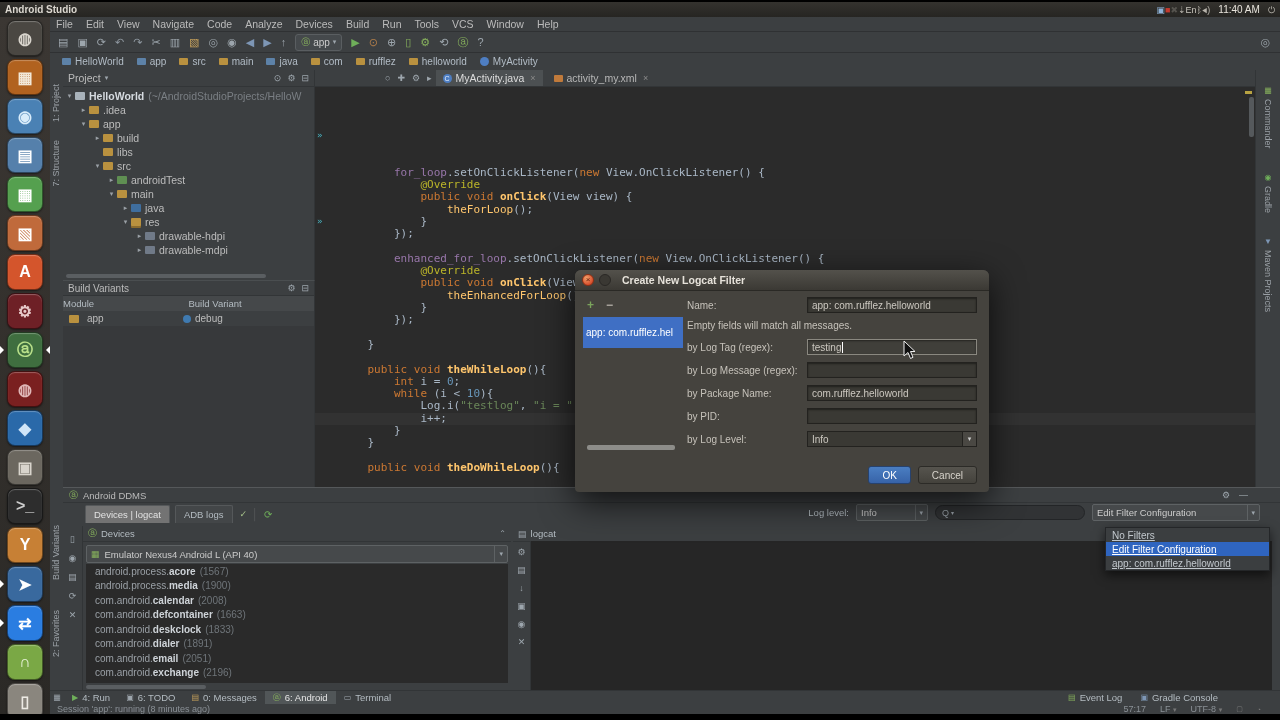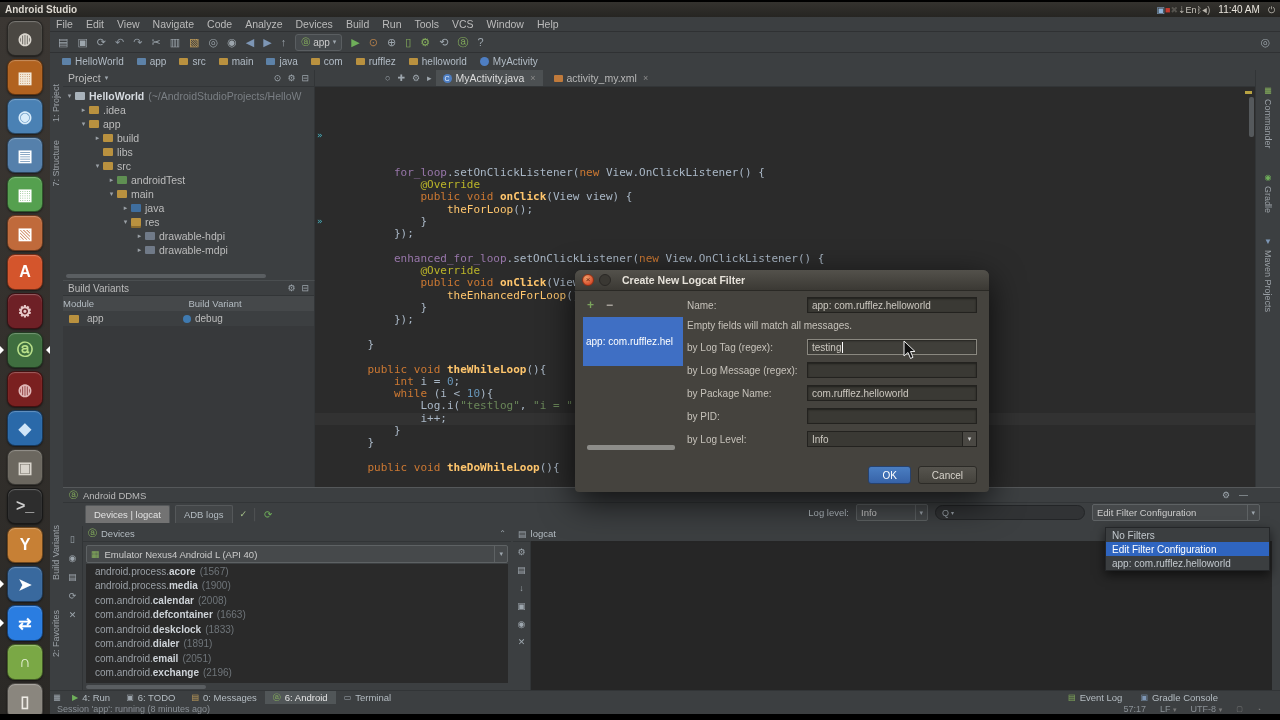--- a/index.html
+++ b/index.html
@@ -155,21 +155,21 @@
   .prow .ppid{color:#6f757a;margin-left:4px;}
   .dev-hscroll{position:absolute;left:3px;bottom:1px;width:120px;height:4px;background:#5a5e61;border-radius:2px;}
   .logcat{position:absolute;left:450px;top:0;right:8px;height:100%;}
   .log-strip{position:absolute;left:0;top:15px;width:18px;bottom:0;border-right:1px solid #323537;
     display:flex;flex-direction:column;align-items:center;gap:8px;padding-top:6px;font-size:9px;
     color:#9da6ad;box-sizing:border-box;}
   .log-content{position:absolute;left:18px;top:15px;right:0;bottom:0;background:#262626;}
   
   .filter-menu{position:absolute;left:1105px;top:527px;width:163px;background:#3b3e40;
     border:1px solid #242628;box-shadow:0 4px 10px rgba(0,0,0,.6);z-index:40;font-size:10px;color:#c2c8cd;}
-  .dd-item{height:14px;display:flex;align-items:center;padding:0 6px;white-space:nowrap;overflow:hidden;}
+  .dd-item{height:14px;display:flex;align-items:center;padding:0 6px;white-space:nowrap;overflow:hidden;text-decoration:underline;}
   .dd-item.selected{background:#2f65c0;color:#fff;}
   
   .bbar{position:absolute;left:0;top:673px;width:1230px;height:14px;background:#3c3f41;
     border-top:1px solid #323537;display:flex;align-items:center;font-size:9.5px;color:#b4bcc2;box-sizing:border-box;}
   .bcorner{width:14px;text-align:center;font-size:8px;color:#9da6ad;}
   .btab{display:flex;align-items:center;gap:4px;padding:0 8px;height:100%;}
   .btab.selected{background:#515658;color:#e6e6e6;}
   .btab .bglyph{font-size:8px;}
   .bright{margin-left:auto;display:flex;gap:14px;margin-right:60px;}
   .bright .btab{padding:0 2px;}
@@ -185,21 +185,21 @@
   .dlg-close{width:12px;height:12px;border-radius:50%;flex:none;
     background:radial-gradient(circle at 35% 30%,#f0a06a,#d8502e 70%);border:1px solid #8c3015;
     color:#5e1d0a;font-size:8px;line-height:10px;text-align:center;box-sizing:border-box;}
   .dlg-min{width:12px;height:12px;border-radius:50%;background:#3a3833;border:1px solid #2a2825;
     flex:none;box-sizing:border-box;}
   .dlg-title .dtitle{font-size:10.5px;font-weight:bold;color:#e6e2da;margin-left:6px;}
   .dlg-left{position:absolute;left:8px;top:28px;width:100px;bottom:10px;}
   .dlg-pm{display:flex;gap:12px;padding-left:4px;font-size:12px;font-weight:bold;}
   .dlg-plus{color:#7aa35c;} .dlg-minus{color:#b0aca4;}
   .dlg-list-item{margin-top:5px;height:15px;background:#3f6fc4;color:#fff;font-size:10px;
-    display:flex;align-items:center;padding:17px 3px;white-space:nowrap;overflow:hidden;}
+    display:flex;align-items:center;padding:8px 3px;white-space:nowrap;overflow:hidden;}
   .dlg-scroll{position:absolute;left:4px;bottom:32px;width:88px;height:5px;background:#8d8d89;border-radius:2px;}
   .dlg-right{position:absolute;left:112px;top:26px;right:12px;}
   .frow{display:flex;align-items:center;height:18px;margin-bottom:5px;}
   .flabel{width:120px;font-size:10px;color:#c6c2ba;flex:none;}
   .finput{flex:1;height:16px;background:#3a3934;border:1px solid #23221f;
     box-shadow:inset 0 1px 2px rgba(0,0,0,.45);color:#ccc8c0;font-size:10px;
     display:flex;align-items:center;padding:0 4px;box-sizing:border-box;}
   .finput.focused{border-color:#8a8880;background:#403f3a;}
   .caret-bar{width:1px;height:11px;background:#fff;margin-left:1px;}
   .fdesc{font-size:10px;color:#c6c2ba;line-height:13px;margin:2px 0 6px;}

